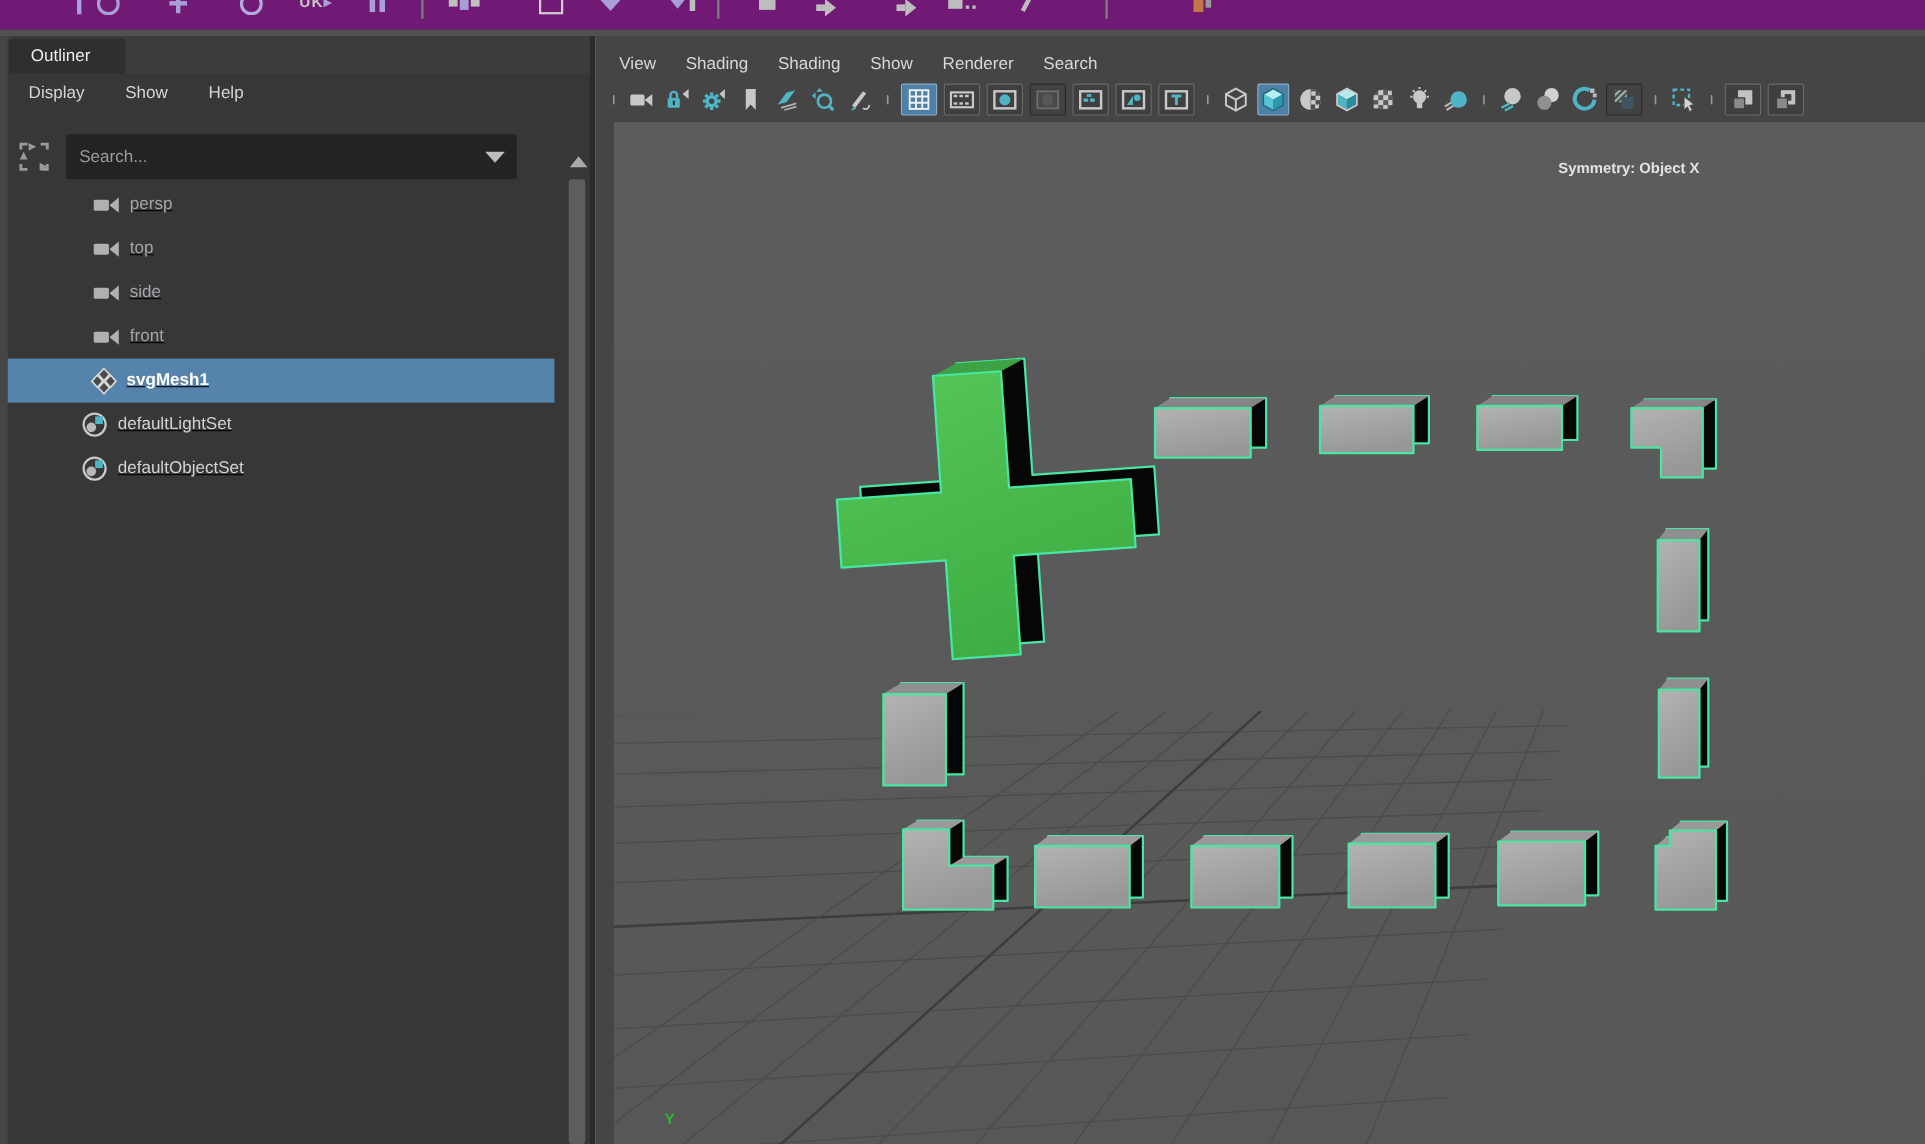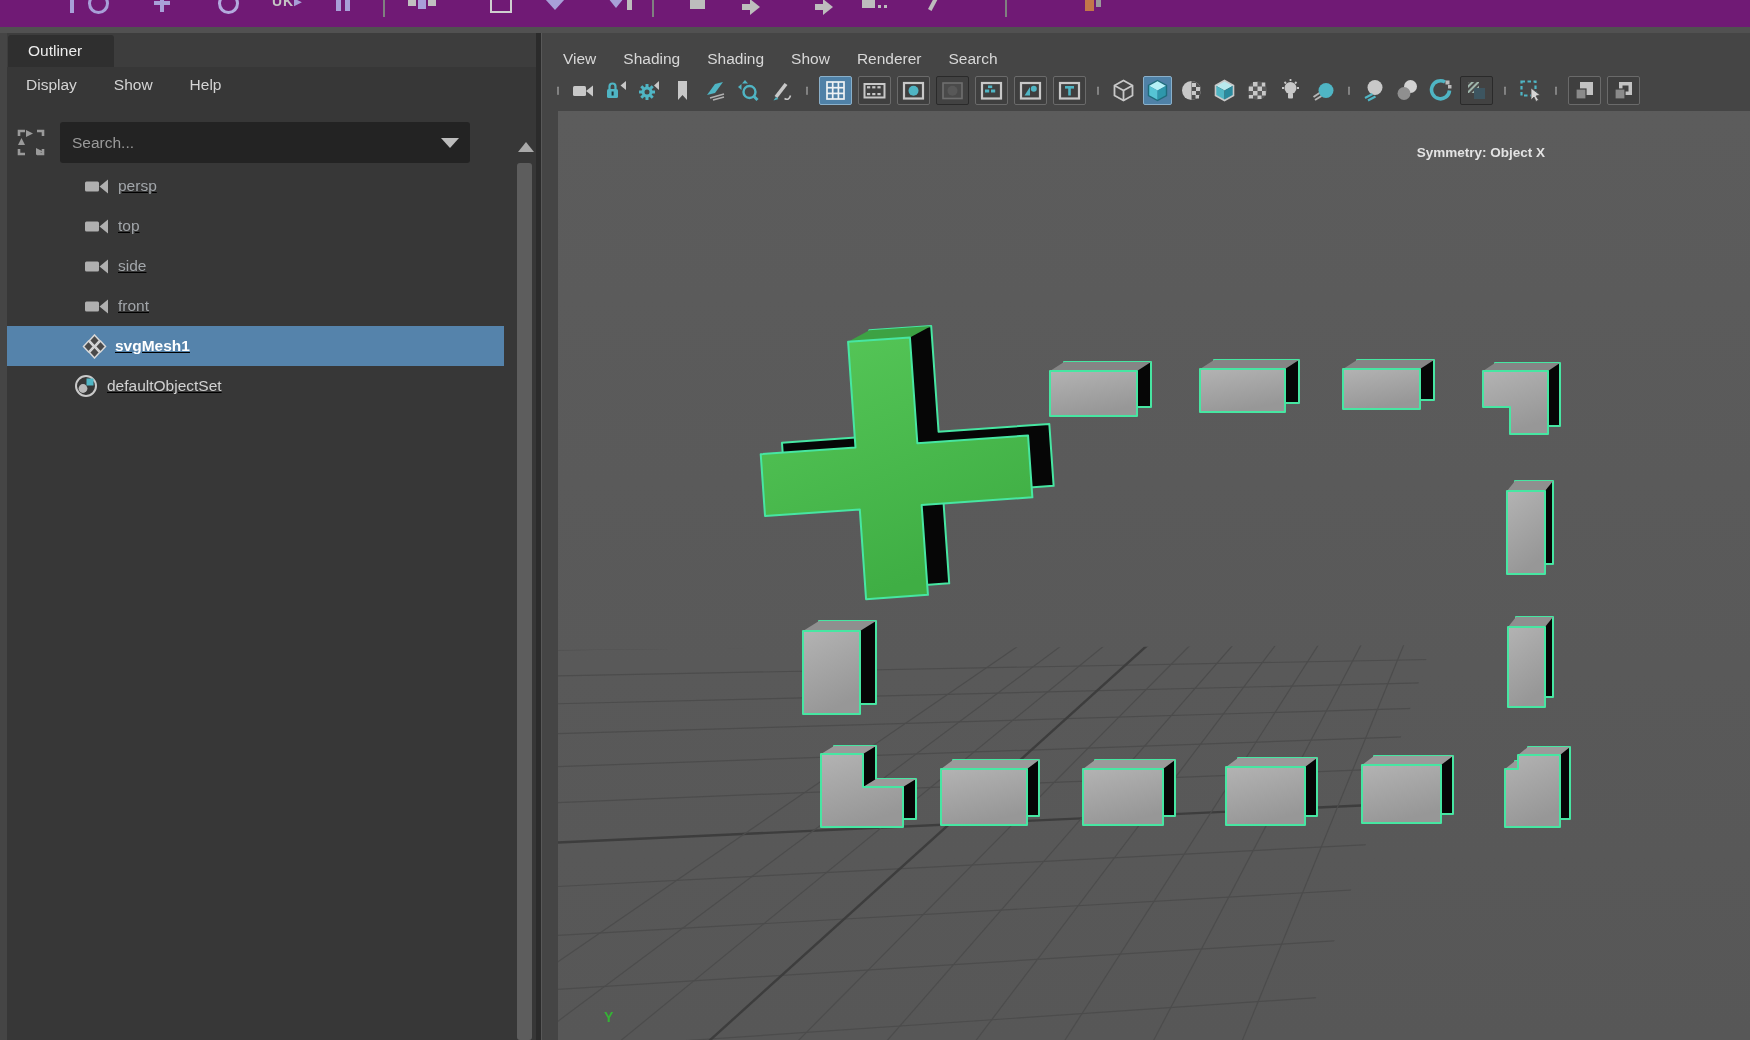--- a/index.html
+++ b/index.html
@@ -235,20 +235,30 @@
               <svg width="25" height="25" viewBox="0 0 25 25">
                 <g fill="#4a4a4a" stroke="#d8d8d8" stroke-width="1.5">
                   <polygon points="12.5,1 17.5,6.5 12.5,12 7.5,6.5"></polygon>
                   <polygon points="6.5,7 11.5,12.5 6.5,18 1.5,12.5"></polygon>
                   <polygon points="18.5,7 23.5,12.5 18.5,18 13.5,12.5"></polygon>
                   <polygon points="12.5,13 17.5,18.5 12.5,24 7.5,18.5"></polygon>
                 </g>
               </svg>
             </span>
             <span>svgMesh1</span>
+          </div>
+          <div class="ol-row t-set">
+            <span class="ic">
+              <svg width="24" height="24" viewBox="0 0 24 24">
+                <circle cx="12" cy="12" r="10" fill="none" stroke="#c9c9c9" stroke-width="2"></circle>
+                <rect x="12.5" y="4.5" width="7" height="7" fill="#4fb5c4"></rect>
+                <circle cx="9" cy="14.5" r="4.4" fill="#b9b9b9"></circle>
+              </svg>
+            </span>
+            <span>defaultLightSet</span>
           </div>
           <div class="ol-row t-set">
             <span class="ic">
               <svg width="24" height="24" viewBox="0 0 24 24">
                 <circle cx="12" cy="12" r="10" fill="none" stroke="#c9c9c9" stroke-width="2"></circle>
                 <rect x="12.5" y="4.5" width="7" height="7" fill="#4fb5c4"></rect>
                 <circle cx="9" cy="14.5" r="4.4" fill="#b9b9b9"></circle>
               </svg>
             </span>
             <span>defaultObjectSet</span>

